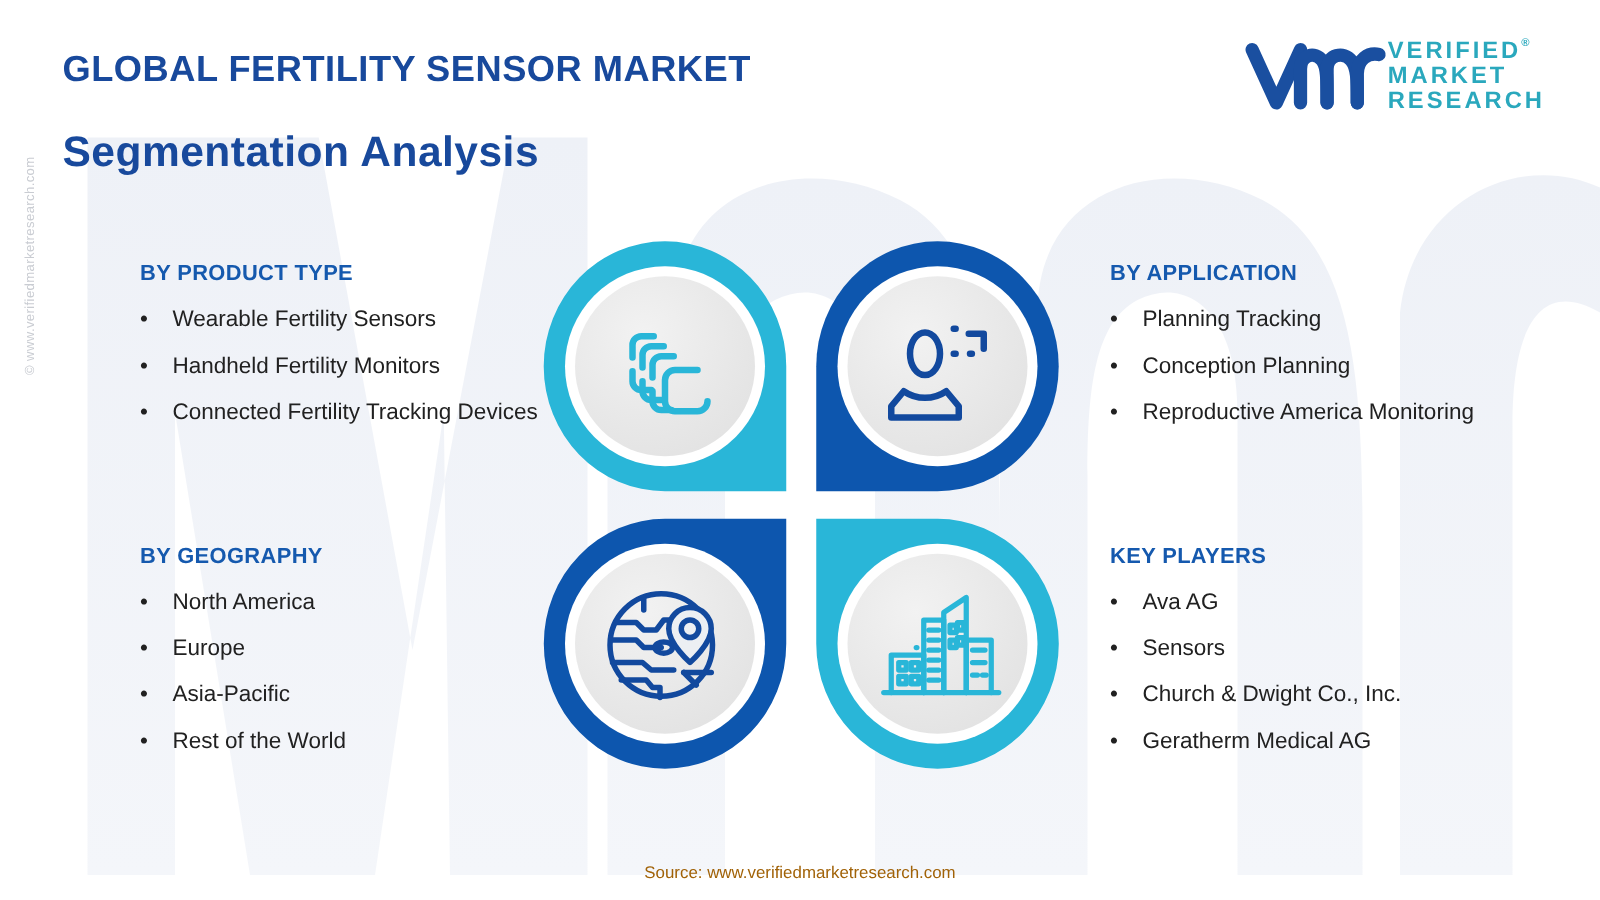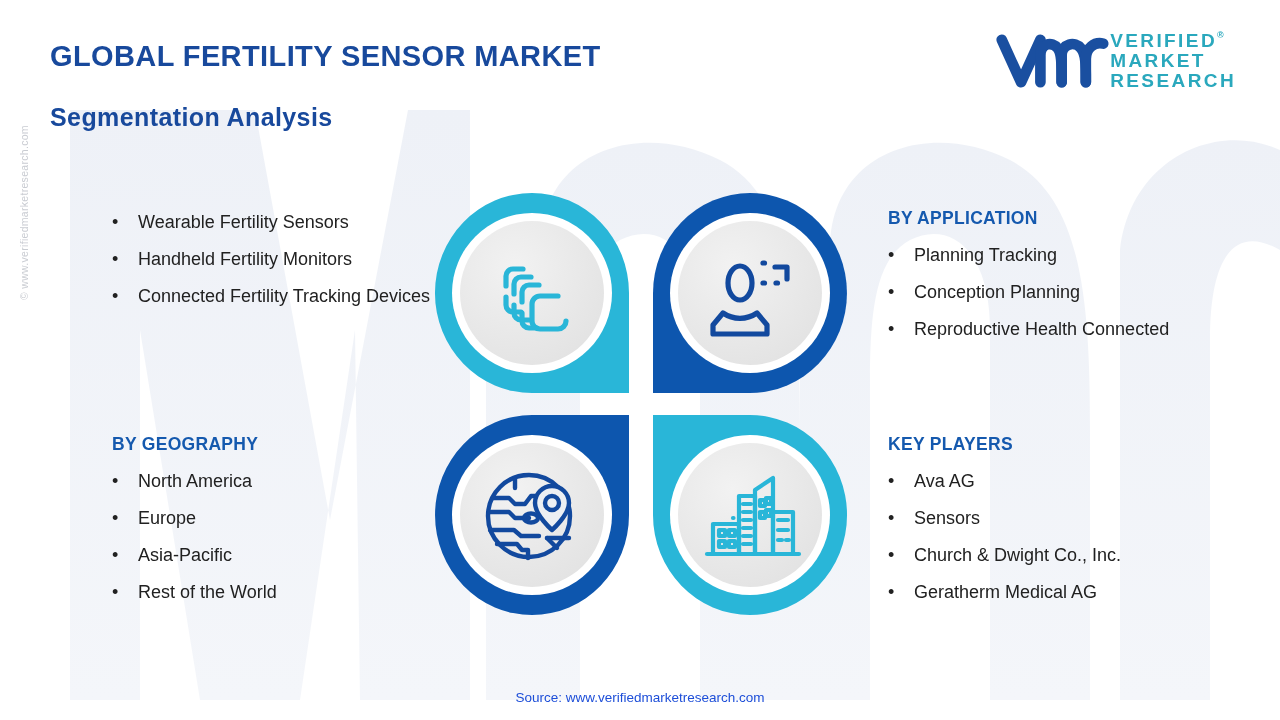--- a/index.html
+++ b/index.html
@@ -42,21 +42,21 @@
     position:absolute;
     left:50px; top:40px;
     font-size:29px;
     font-weight:bold;
     color:#18499c;
     letter-spacing:0.4px;
   }
   .subtitle {
     position:absolute;
     left:50px; top:103px;
-    font-size:25px;
+    font-size:34px;
     font-weight:bold;
     color:#18499c;
     letter-spacing:0.4px;
   }
 
   
   .logo { position:absolute; right:44px; top:30px; display:flex; align-items:center; gap:0; }
   .logo-mark { width:116px; height:62px; }
   .logo-text { display:flex; flex-direction:column; line-height:1.04; }
   .logo-text span {
@@ -114,21 +114,21 @@
   .q-br { left:218px; top:223px; }
 
   .q-svg { display:block; width:100%; height:100%; }
 
   
   .source {
     position:absolute;
     left:0; right:0; top:690px;
     text-align:center;
     font-size:13.5px;
-    color:#1d4ed8;
+    color:#a16207;
   }
 </style>
 </head>
 <body>
 
 <div id="stage">
 
   <svg class="bg-wm" viewBox="0 0 1280 720" preserveAspectRatio="none" aria-hidden="true">
     <defs>
       <linearGradient id="wmg" x1="0" y1="0" x2="0" y2="1">
@@ -163,20 +163,21 @@
       </g>
     </svg>
     <div class="logo-text">
       <span class="reg"><span>VERIFIED</span><sup>®</sup></span>
       <span>MARKET</span>
       <span>RESEARCH</span>
     </div>
   </div>
 
   <div class="col col-pt">
+    <div class="col-head">BY PRODUCT TYPE</div>
     <ul class="bullets">
       <li>
           <span class="dot">•</span>
           <span class="txt">Wearable Fertility Sensors</span>
         </li>
       <li>
           <span class="dot">•</span>
           <span class="txt">Handheld Fertility Monitors</span>
         </li>
       <li>
@@ -214,21 +215,21 @@
       <li>
           <span class="dot">•</span>
           <span class="txt">Planning Tracking</span>
         </li>
       <li>
           <span class="dot">•</span>
           <span class="txt">Conception Planning</span>
         </li>
       <li>
           <span class="dot">•</span>
-          <span class="txt">Reproductive Health Connected</span>
+          <span class="txt">Reproductive America Monitoring</span>
         </li>
     </ul>
   </div>
 
   <div class="col col-kp">
     <div class="col-head">KEY PLAYERS</div>
     <ul class="bullets">
       <li>
           <span class="dot">•</span>
           <span class="txt">Ava AG</span>

